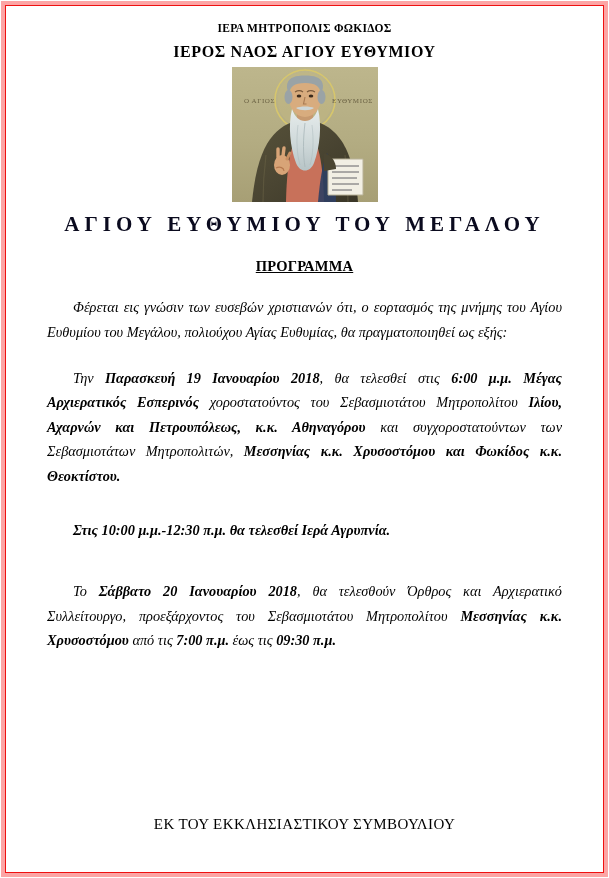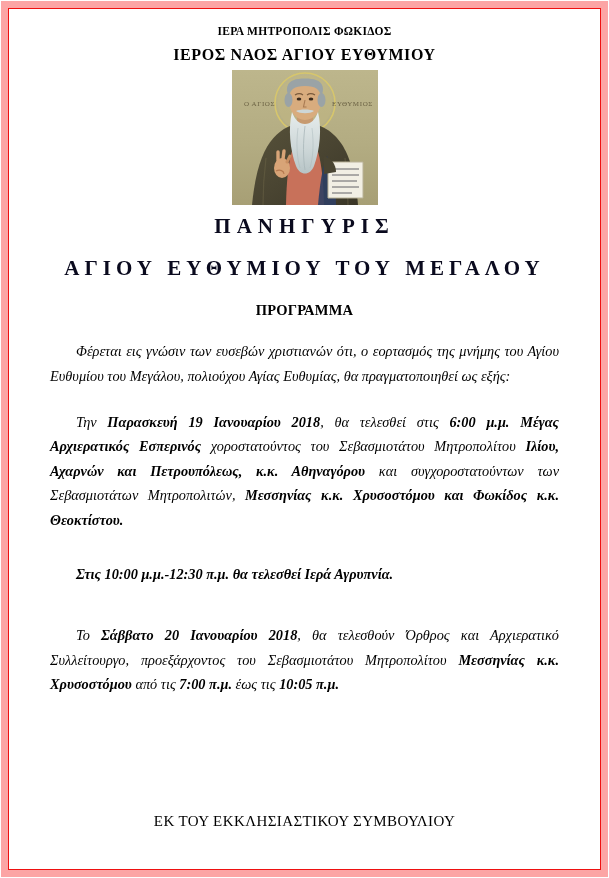--- a/index.html
+++ b/index.html
@@ -21,21 +21,21 @@
     box-sizing: border-box;
     width: 609px;
     height: 878px;
     padding: 1px;
     background: #ffffff;
   }
   .frame-outer {
     box-sizing: border-box;
     width: 100%;
     height: 100%;
-    border: 7px solid #fca5a5;
+    border: 4px solid #fca5a5;
     background: #b91c1c;
   }
   .frame-inner {
     box-sizing: border-box;
     width: 100%;
     height: 100%;
     border: 1.5px solid #ee1111;
     margin: 0;
     background: #ffffff;
     padding: 3px 3px 3px 3px;
@@ -76,20 +76,21 @@
     color: #0a0a1e;
   }
   .t1 { font-size: 21px; letter-spacing: 6px; }
   .t2 { font-size: 21px; letter-spacing: 6px; margin-top: 17px; }
   .t3 { font-size: 21px; letter-spacing: 5px; margin-top: 17px; }
 
   .program {
     text-align: center;
     font-weight: bold;
     font-size: 14.5px;
+    text-decoration: underline;
     margin-top: 21px;
     letter-spacing: 0.2px;
   }
 
   
   .body-area {
     margin-top: 20px;
     padding: 0 14px 0 14px;
   }
   p.para {
@@ -225,21 +226,20 @@
               <path d="M100 123 H120"></path>
             </g>
           </g>
 
           <path d="M92 86 C 99 88, 104 94, 104 102 L 92 104 Z" fill="#4a4532"></path>
         </g>
       </svg>
     </div>
 
     <div class="title-block">
-      <div class="title-line t1">ΠΑΝΗΓΥΡΙΣ</div>
       <div class="title-line t3">ΑΓΙΟΥ ΕΥΘΥΜΙΟΥ ΤΟΥ ΜΕΓΑΛΟΥ</div>
     </div>
 
     <div class="program">ΠΡΟΓΡΑΜΜΑ</div>
 
     <div class="body-area">
 
       <p class="para">
         <span>Φέρεται εις γνώσιν των ευσεβών χριστιανών ότι, ο εορτασμός της μνήμης του Αγίου Ευθυμίου του Μεγάλου, πολιούχου Αγίας Ευθυμίας, θα πραγματοποιηθεί ως εξής:</span>
       </p>
@@ -252,21 +252,21 @@
 
       <div class="gap-b"></div>
 
       <p class="vigil">
         <span>Στις 10:00 μ.μ.-12:30 π.μ. θα τελεσθεί Ιερά Αγρυπνία.</span>
       </p>
 
       <div class="gap-c"></div>
 
       <p class="para">
-        <span>Το </span><b>Σάββατο 20 Ιανουαρίου 2018</b><span>, θα τελεσθούν Όρθρος και Αρχιερατικό Συλλείτουργο, προεξάρχοντος του Σεβασμιοτάτου Μητροπολίτου </span><b>Μεσσηνίας κ.κ. Χρυσοστόμου</b><span> από τις </span><b>7:00 π.μ.</b><span> έως τις </span><b>10:05 π.μ.</b>
+        <span>Το </span><b>Σάββατο 20 Ιανουαρίου 2018</b><span>, θα τελεσθούν Όρθρος και Αρχιερατικό Συλλείτουργο, προεξάρχοντος του Σεβασμιοτάτου Μητροπολίτου </span><b>Μεσσηνίας κ.κ. Χρυσοστόμου</b><span> από τις </span><b>7:00 π.μ.</b><span> έως τις </span><b>09:30 π.μ.</b>
       </p>
     </div>
 
     <div class="footer">ΕΚ ΤΟΥ ΕΚΚΛΗΣΙΑΣΤΙΚΟΥ ΣΥΜΒΟΥΛΙΟΥ</div>
 
   </div>
   </div>
   </div>
 </div>
 

